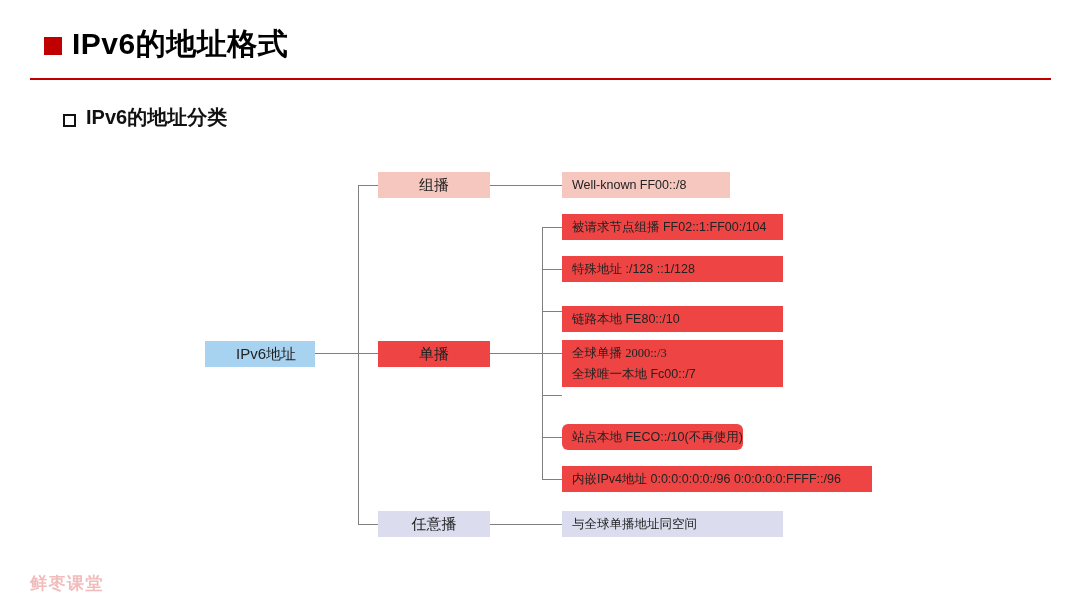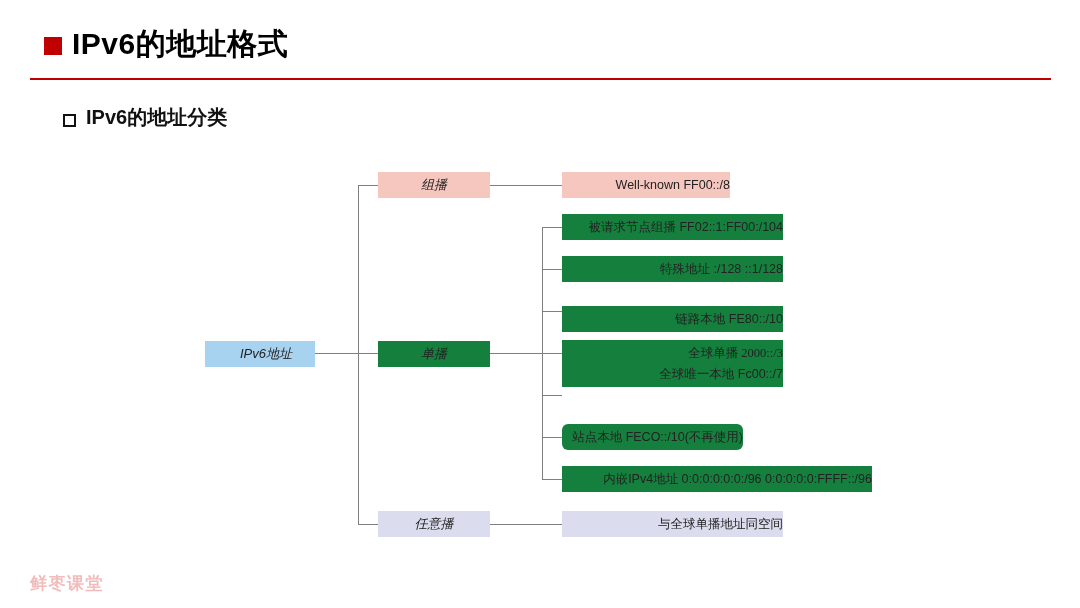--- a/index.html
+++ b/index.html
@@ -60,31 +60,29 @@
     position: absolute;
     height: 26px;
     line-height: 26px;
     box-sizing: border-box;
     color: #222222;
     white-space: nowrap;
     overflow: hidden;
   }
   .node.center {
     text-align: center;
-    font-size: 13px;
-    font-style: italic;
+    font-size: 15px;
   }
   .node.leaf {
     padding-left: 10px;
     font-size: 12.5px;
-    text-align: right;
   }
   .bg-blue     { background: #A8D3F0; }
   .bg-pink     { background: #F6C7BF; }
-  .bg-green    { background: #15803d; }
+  .bg-green    { background: #ef4444; }
   .bg-lavender { background: #DBDDEE; }
   
   .line {
     position: absolute;
     background: #7f7f7f;
   }
   
   .watermark {
     position: absolute;
     left: 30px; top: 572px;

